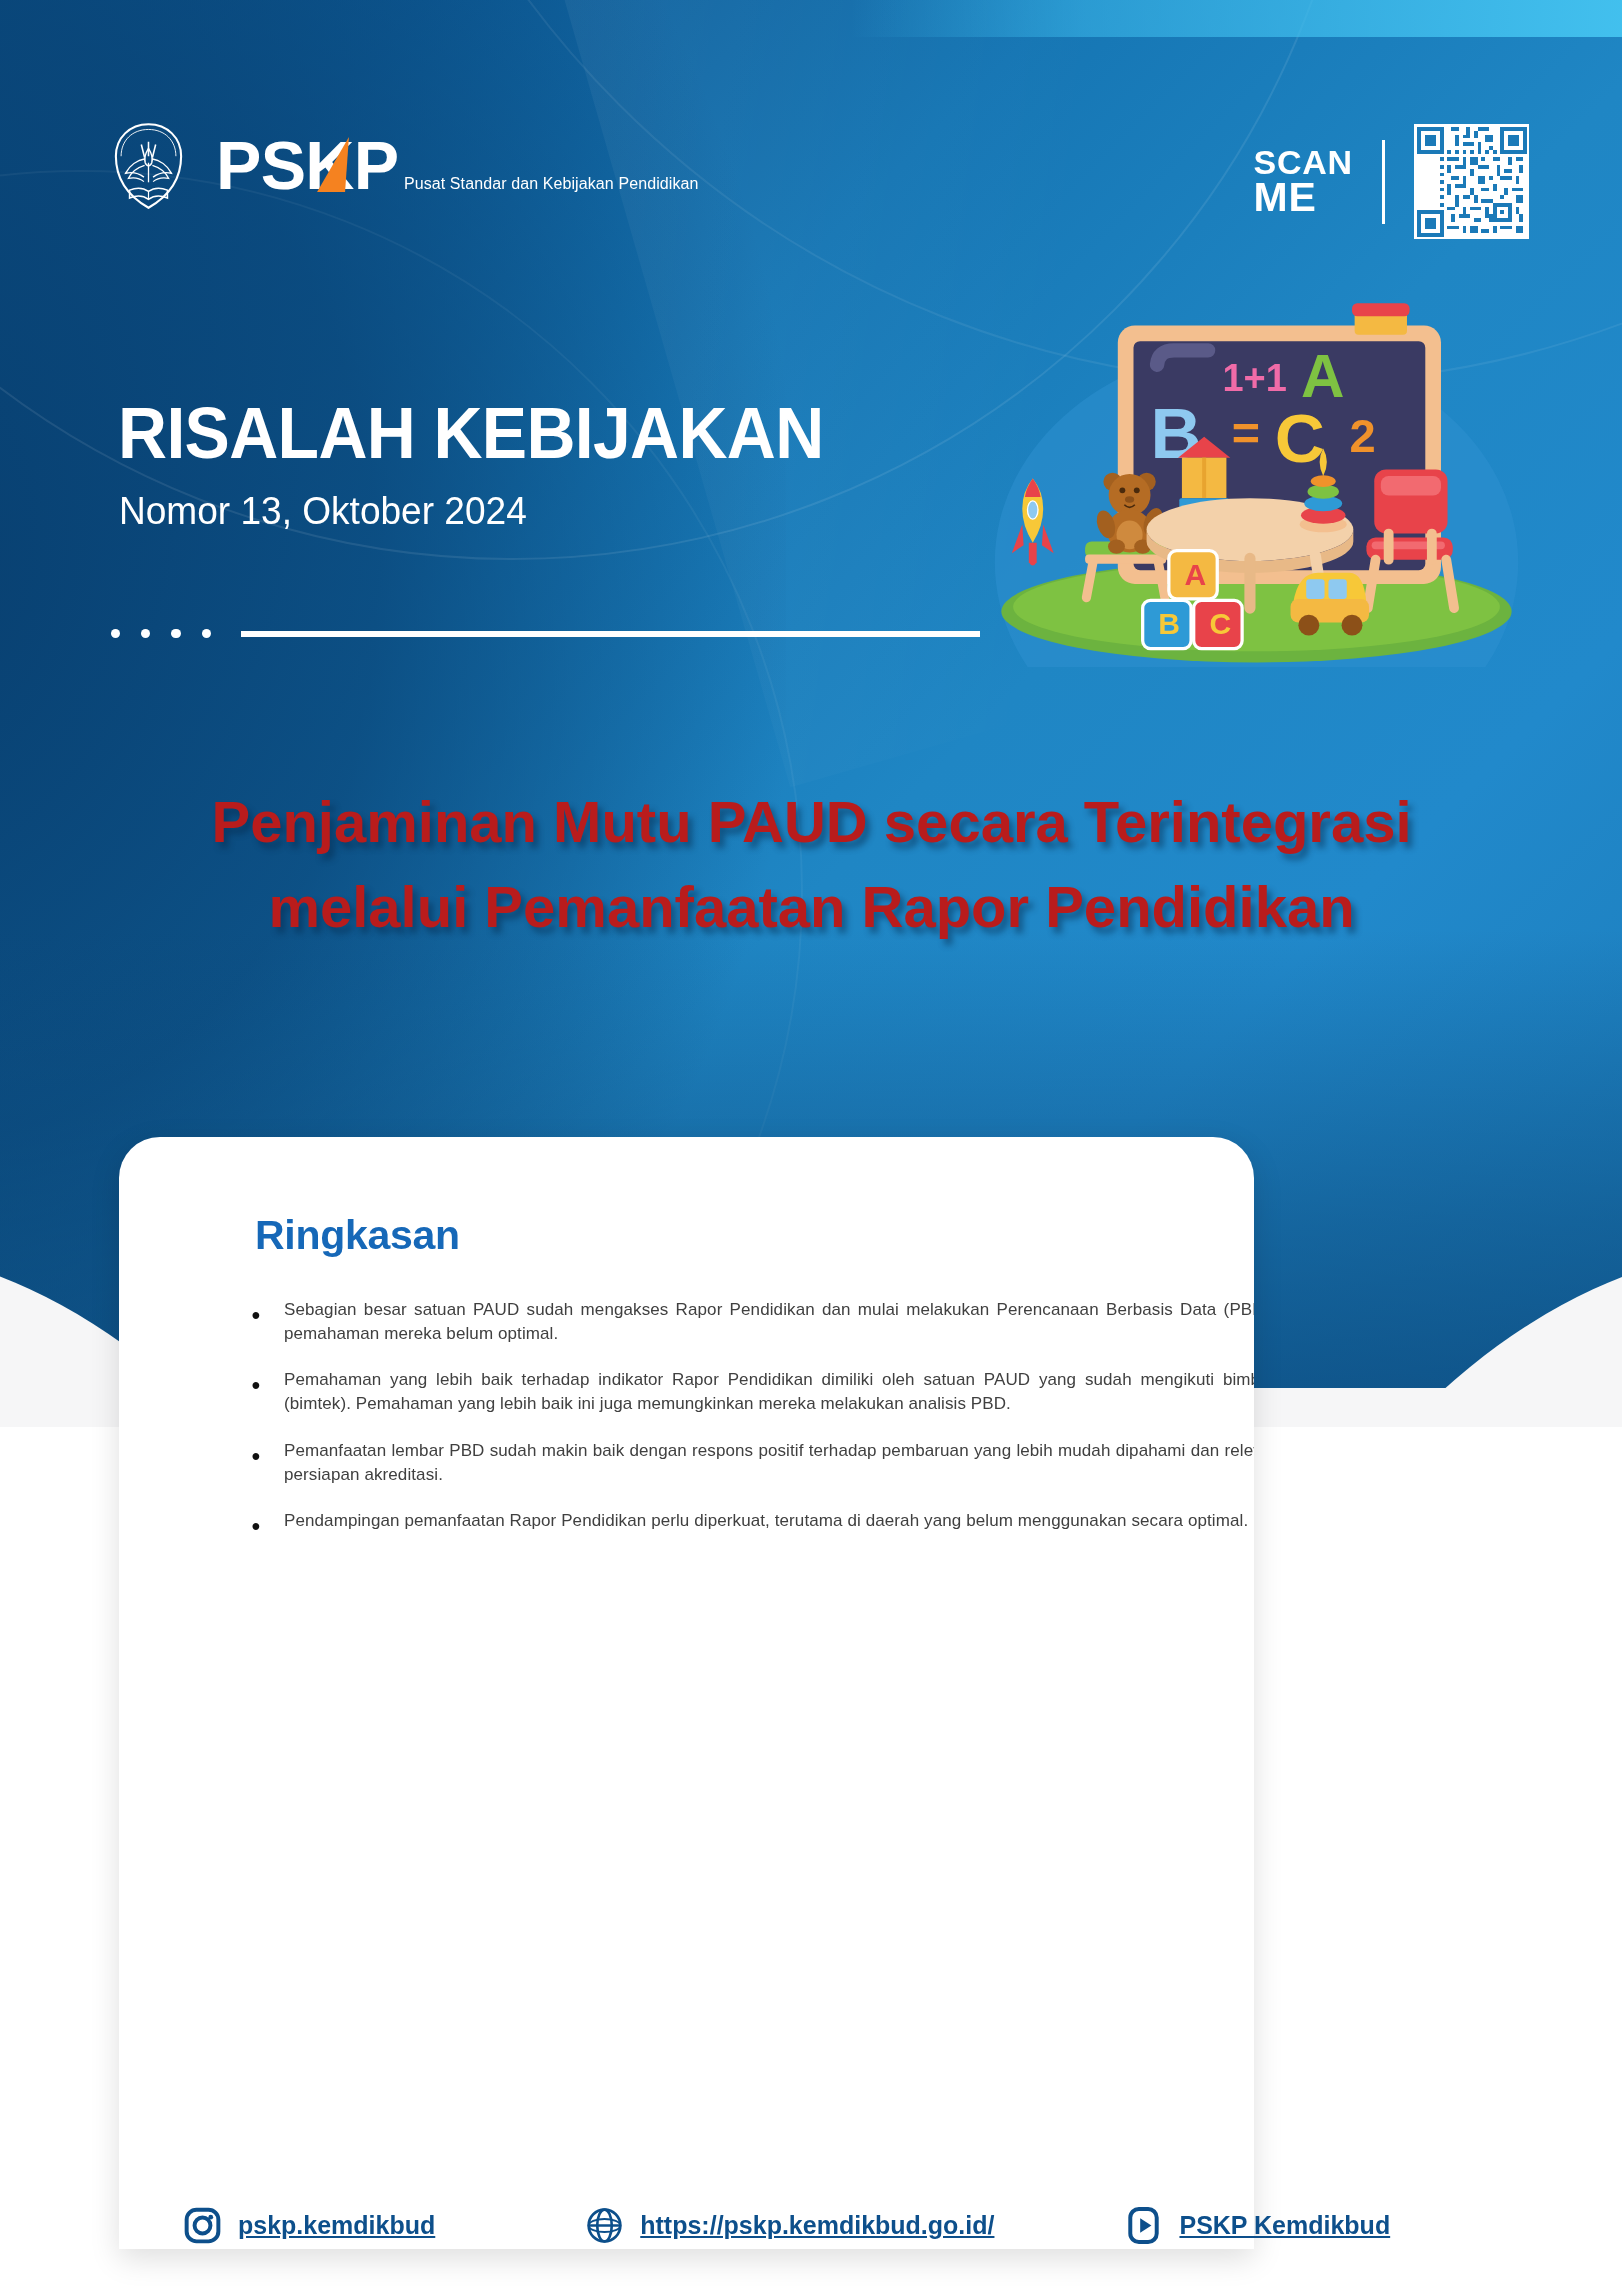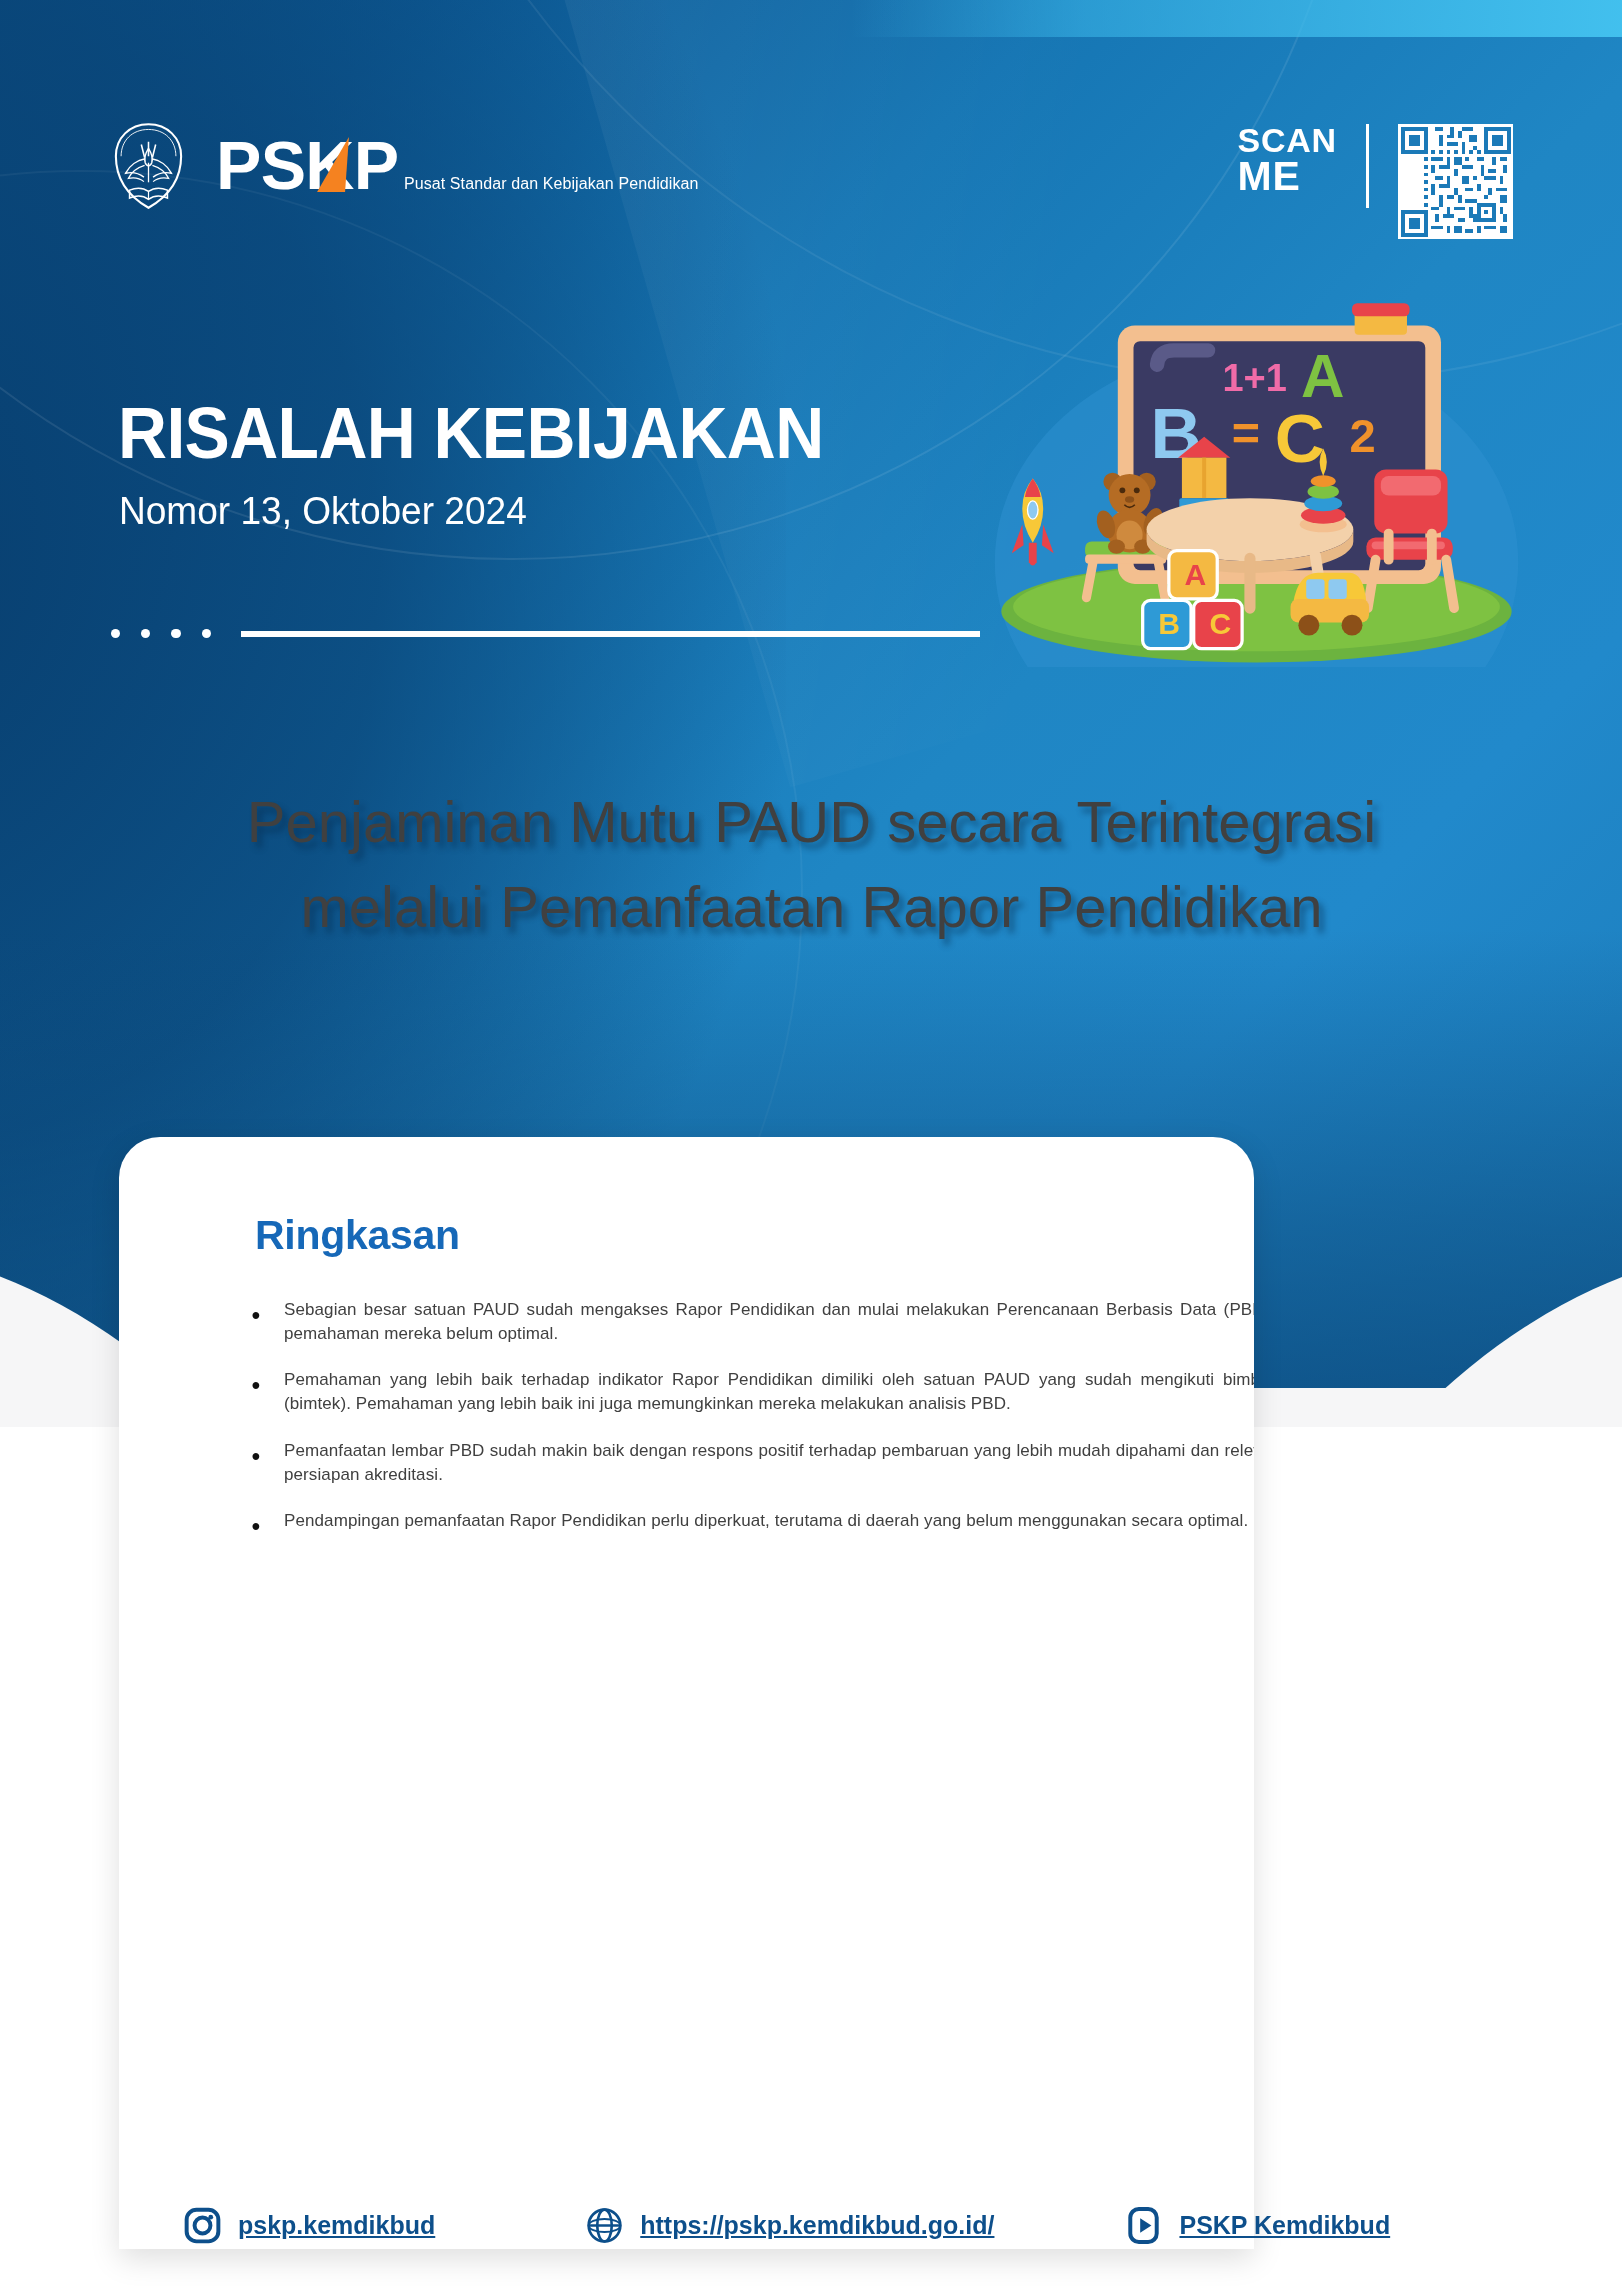--- a/index.html
+++ b/index.html
@@ -103,22 +103,22 @@
     transform: skewX(-18deg);
   }
   .logo-sub {
     font-size: 16px; color: #ffffff; letter-spacing: 0.1px;
     margin-top: 1.3px; margin-left: 2.6px;
   }
 
   
   .scanme {
     position: absolute;
-    right: 110px; top: 124px;
-    display: flex; align-items: flex-start; gap: 12px;
+    right: 94px; top: 124px;
+    display: flex; align-items: center; gap: 12px;
   }
   .scanme-text {
     text-align: left; color: #ffffff;
     padding-right: 17px;
     line-height: 0.96;
   }
   .scanme-l1 { font-size: 34px; font-weight: bold; letter-spacing: 0.7px; }
   .scanme-l2 { font-size: 41px; font-weight: bold; letter-spacing: 0.7px; }
   .scanme-div { width: 3.3px; height: 84px; background: #ffffff; margin-right: 17px; }
   .qr { width: 115px; height: 115px; background: #ffffff; padding: 2.6px; box-sizing: border-box; }
@@ -155,22 +155,22 @@
   .rule-line {
     width: 739px; height: 5.9px; background: #ffffff; margin-left: 9.2px;
   }
 
   
   .main-title {
     position: absolute;
     left: 0; top: 780px;
     width: 1623px;
     text-align: center;
-    color: #404040;
-    font-size: 58px; font-weight: normal;
+    color: #b91c1c;
+    font-size: 58px; font-weight: bold;
     line-height: 1.46;
     text-shadow: 4.6px 5.9px 5.9px rgba(4,40,74,0.48);
     padding: 0 118px;
     box-sizing: border-box;
   }
   .main-title span { display: block; }
 
   
   .card {
     position: absolute;

